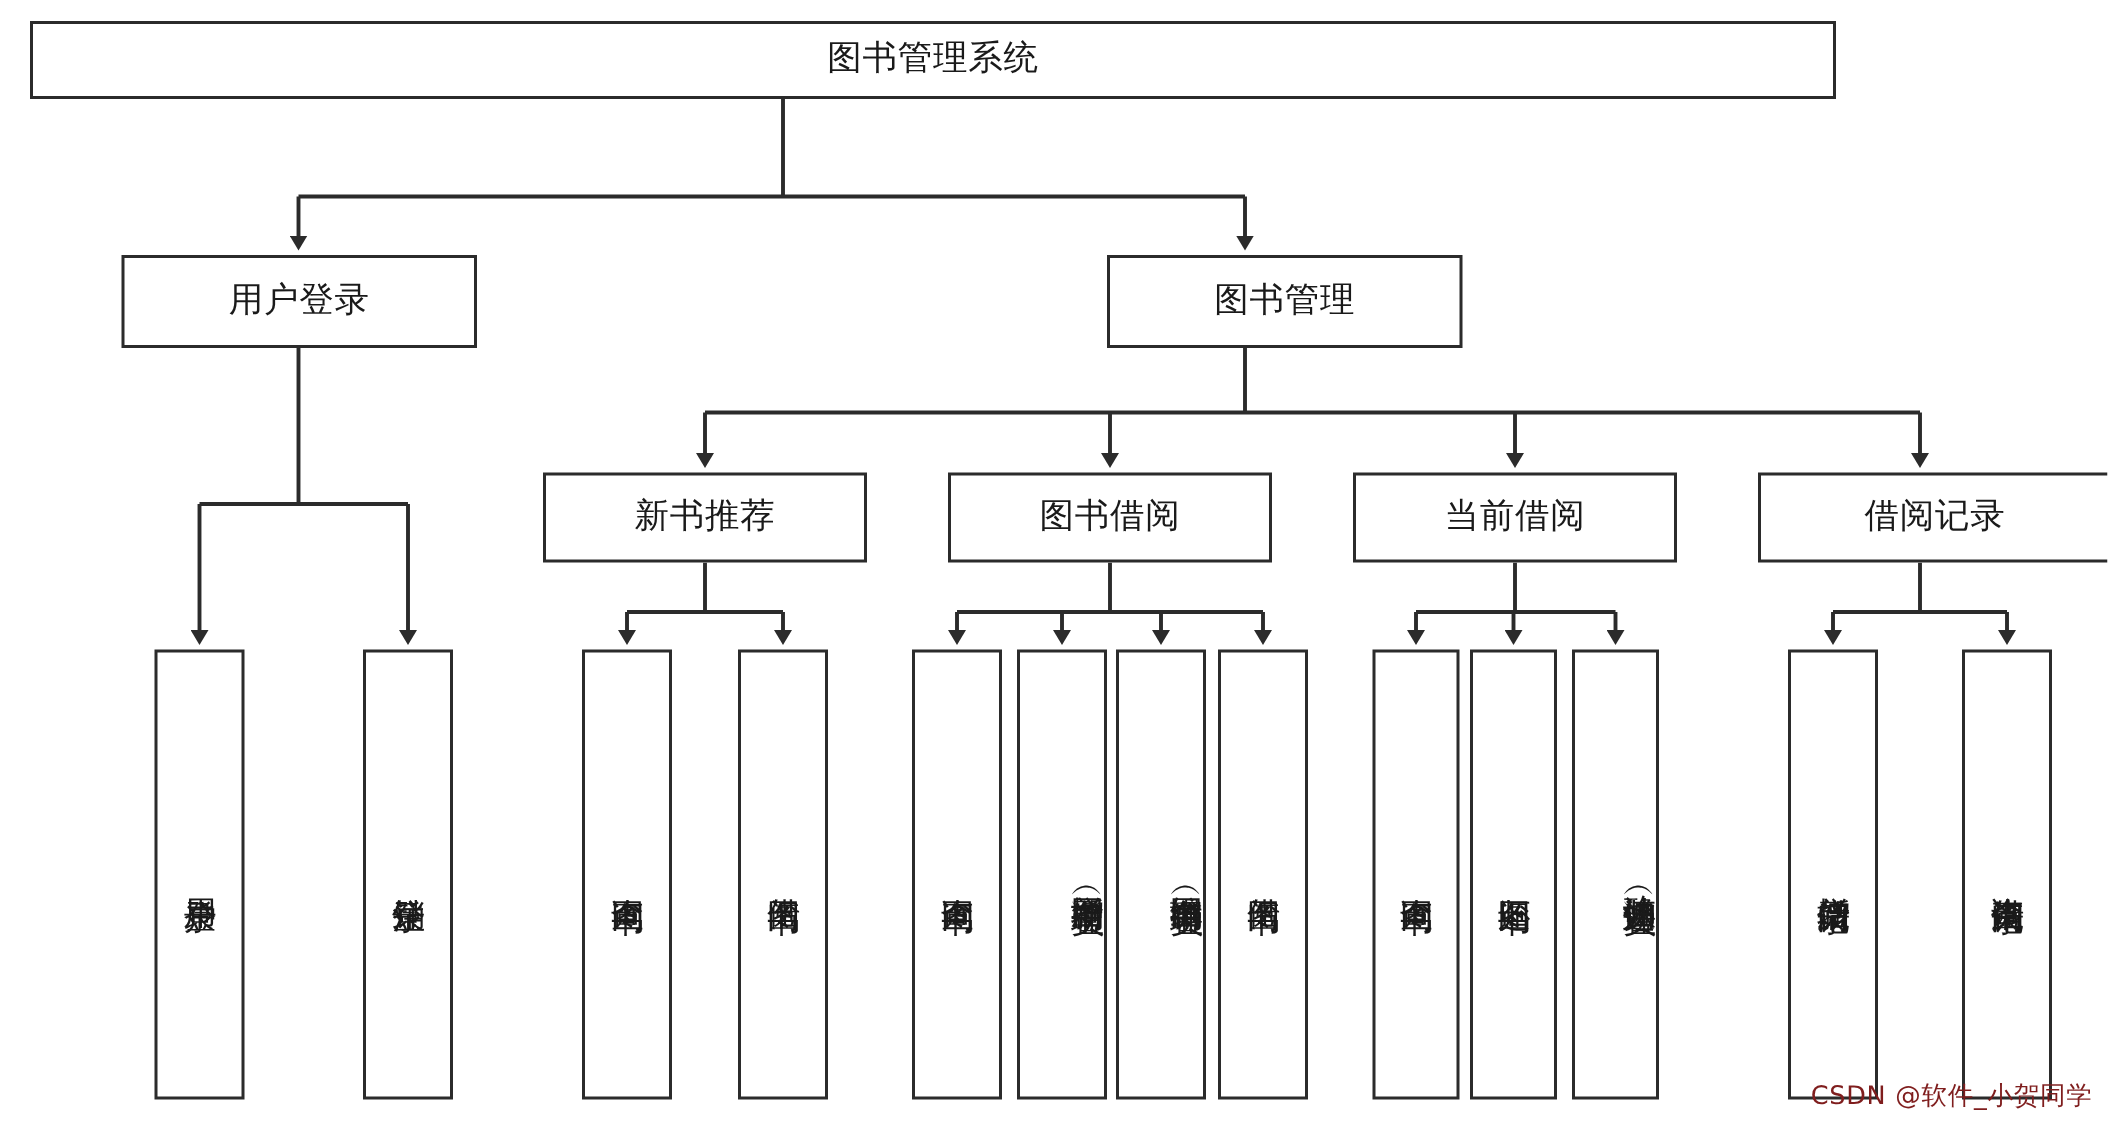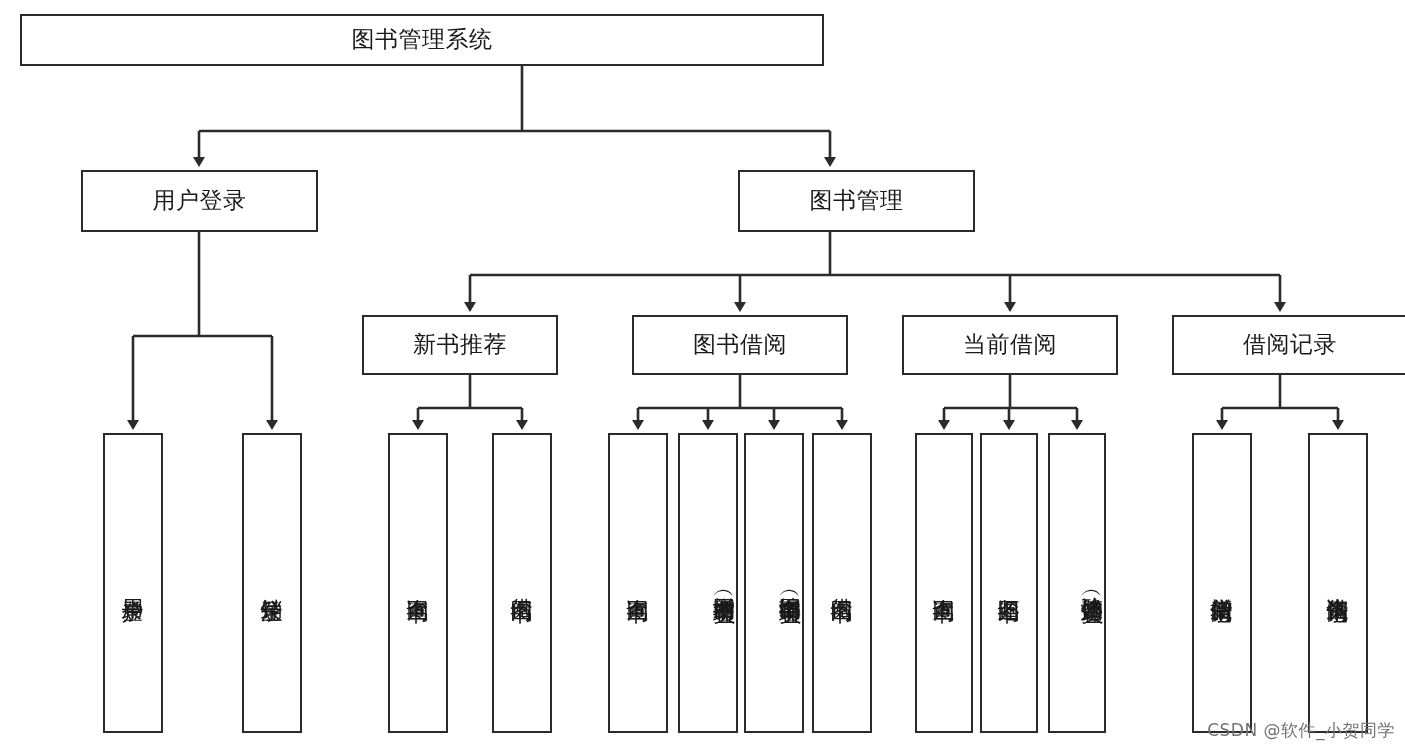--- a/index.html
+++ b/index.html
@@ -53,21 +53,21 @@
     writing-mode: vertical-rl;
     text-orientation: upright;
     display: block;
     white-space: nowrap;
   }
   #watermark {
     position: absolute;
     right: 10px;
     bottom: 5px;
     font-size: 17px;
-    color: #737373;
+    color: #7f1d1d;
     letter-spacing: 0.5px;
     white-space: nowrap;
     margin-top: 36px;
   }
 </style>
 </head>
 <body>
 
 <div id="canvas">
 
@@ -114,32 +114,32 @@
       <path d="M1009,408 L1009,421" marker-end="url(#arrow)"></path>
       <path d="M1077,408 L1077,421" marker-end="url(#arrow)"></path>
 
       <path d="M1280,375 L1280,408"></path>
       <path d="M1222,408 L1338,408"></path>
       <path d="M1222,408 L1222,421" marker-end="url(#arrow)"></path>
       <path d="M1338,408 L1338,421" marker-end="url(#arrow)"></path>
     </g>
   </svg>
 
-  <div class="node horiz" style="left:20px; top:14px; width:804px; height:52px;">
+  <div class="node horiz" style="left:20px; top:14px; width:1204px; height:52px;">
     <span>图书管理系统</span>
   </div>
 
   <div class="node horiz" style="left:81px; top:170px; width:237px; height:62px;">
     <span>用户登录</span>
   </div>
   <div class="node horiz" style="left:711px; top:170px; width:237px; height:62px;margin-left:27px;">
     <span>图书管理</span>
   </div>
 
-  <div class="node horiz" style="left:362px; top:315px; width:196px; height:60px;">
+  <div class="node horiz" style="left:362px; top:315px; width:216px; height:60px;">
     <span>新书推荐</span>
   </div>
   <div class="node horiz" style="left:632px; top:315px; width:216px; height:60px;">
     <span>图书借阅</span>
   </div>
   <div class="node horiz" style="left:902px; top:315px; width:216px; height:60px;">
     <span>当前借阅</span>
   </div>
   <div class="node horiz" style="left:1172px; top:315px; width:236px; height:60px;">
     <span>借阅记录</span>

